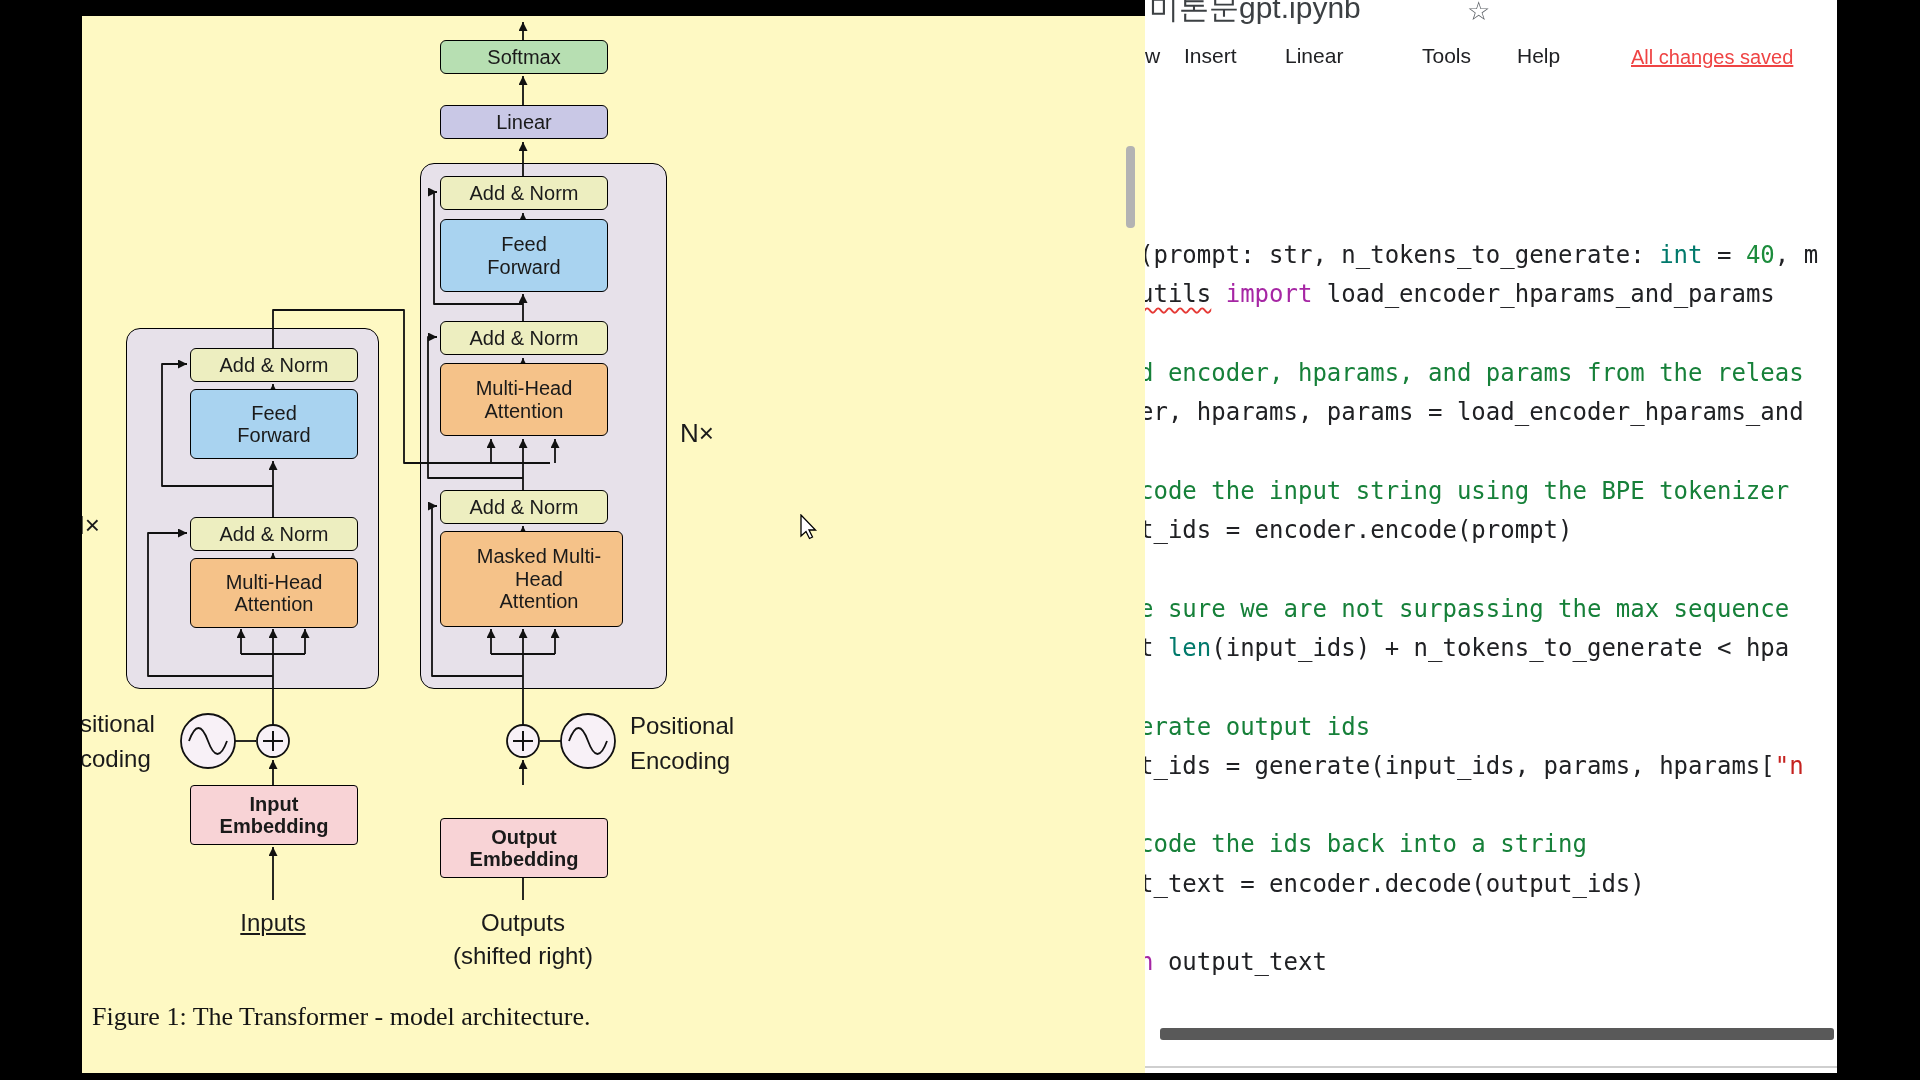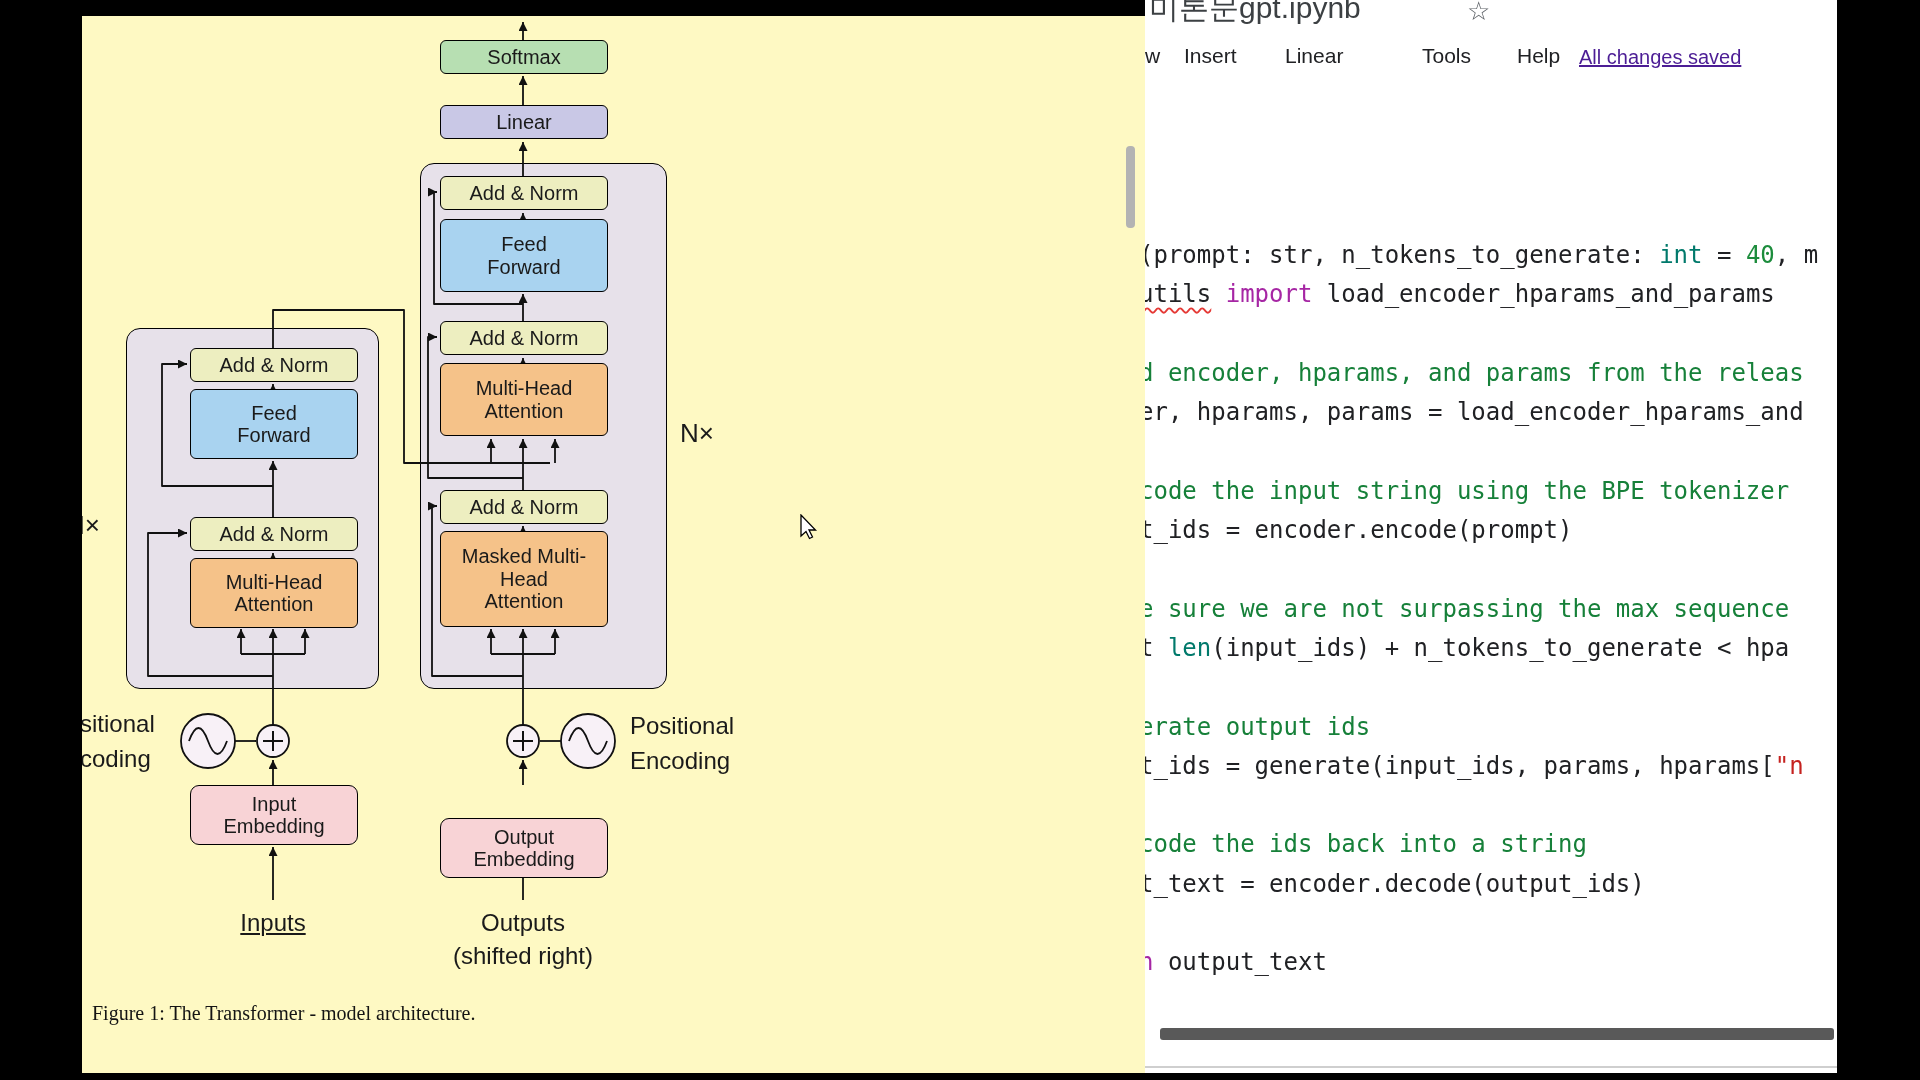--- a/index.html
+++ b/index.html
@@ -12,34 +12,34 @@
   .outer{position:absolute;border:1.5px solid #000;border-radius:14px;background:#e7e1ea;}
   .bx-yellow{background:#edeec0;}
   .bx-blue{background:#a9d3f0;}
   .bx-orange{background:#f5c289;}
   .bx-pink{background:#f8d3d6;}
   .bx-green{background:#b7dfb2;}
   .bx-lav{background:#c9c8e6;}
   .bx-ff span{display:block;width:90px;}
   .bx-mha span{display:block;width:120px;}
   .bx-masked span{display:block;width:128px;}
-  .bx-emb{border-radius:9px;}
+  .bx-emb{border-radius:4px;font-weight:bold;}
   .bx-emb span{display:block;width:110px;}
   .dlabel{position:absolute;color:#1a1a1a;font-size:24px;}
   .ntimes{position:absolute;color:#1a1a1a;font-size:26px;}
   .caption{position:absolute;left:10px;top:986px;font-family:"Liberation Serif",serif;
-           font-size:20px;color:#141414;}
+           font-size:26px;color:#141414;}
   .pe{position:absolute;font-size:24px;color:#1a1a1a;line-height:35px;}
   .pscroll{position:absolute;left:1044px;top:130px;width:9px;height:82px;background:#b3b3b3;border-radius:4px;}
   
   .notebook{position:absolute;left:1145px;top:0;width:692px;height:1073px;background:#fff;overflow:hidden;}
   .nb-title{position:absolute;left:4px;top:-12px;font-size:30px;color:#3c4043;white-space:nowrap;}
   .nb-star{position:absolute;left:322px;top:-4px;font-size:26px;color:#5f6368;}
   .menu-item{position:absolute;top:44px;font-size:21px;color:#202124;white-space:nowrap;}
-  .nb-status{position:absolute;left:434px;top:46px;font-size:20px;color:#4c1d95;
+  .nb-status{position:absolute;left:486px;top:46px;font-size:20px;color:#ef4444;
              text-decoration:underline;white-space:nowrap;}
   .code-area{position:absolute;left:-6px;top:236px;width:706px;}
   .code-row{height:39.3px;font-family:"DejaVu Sans Mono","Liberation Mono",monospace;
             font-size:24px;line-height:39.3px;white-space:pre;overflow:hidden;}
   .tok-p{color:#202124;}
   .tok-c{color:#168039;}
   .tok-k{color:#a626a4;}
   .tok-b{color:#00796b;}
   .tok-n{color:#1c8c3c;}
   .tok-s{color:#c5221f;}
@@ -139,21 +139,21 @@
       </div>
     <div class="dbox bx-yellow" style="left:358px;top:305px;width:166px;height:32px;">
       <span>Add &amp; Norm</span>
       </div>
     <div class="dbox bx-orange bx-mha" style="left:358px;top:347px;width:166px;height:71px;">
       <span>Multi-Head Attention</span>
       </div>
     <div class="dbox bx-yellow" style="left:358px;top:474px;width:166px;height:32px;">
       <span>Add &amp; Norm</span>
       </div>
-    <div class="dbox bx-orange bx-masked" style="left:358px;top:515px;width:166px;height:94px;">
+    <div class="dbox bx-orange bx-masked" style="left:358px;top:515px;width:166px;height:94px;padding-left:15px;">
       <span>Masked Multi-Head Attention</span>
       </div>
 
     <div class="dbox bx-yellow" style="left:108px;top:332px;width:166px;height:32px;">
       <span>Add &amp; Norm</span>
       </div>
     <div class="dbox bx-blue bx-ff" style="left:108px;top:373px;width:166px;height:68px;">
       <span>Feed Forward</span>
       </div>
     <div class="dbox bx-yellow" style="left:108px;top:501px;width:166px;height:32px;">

